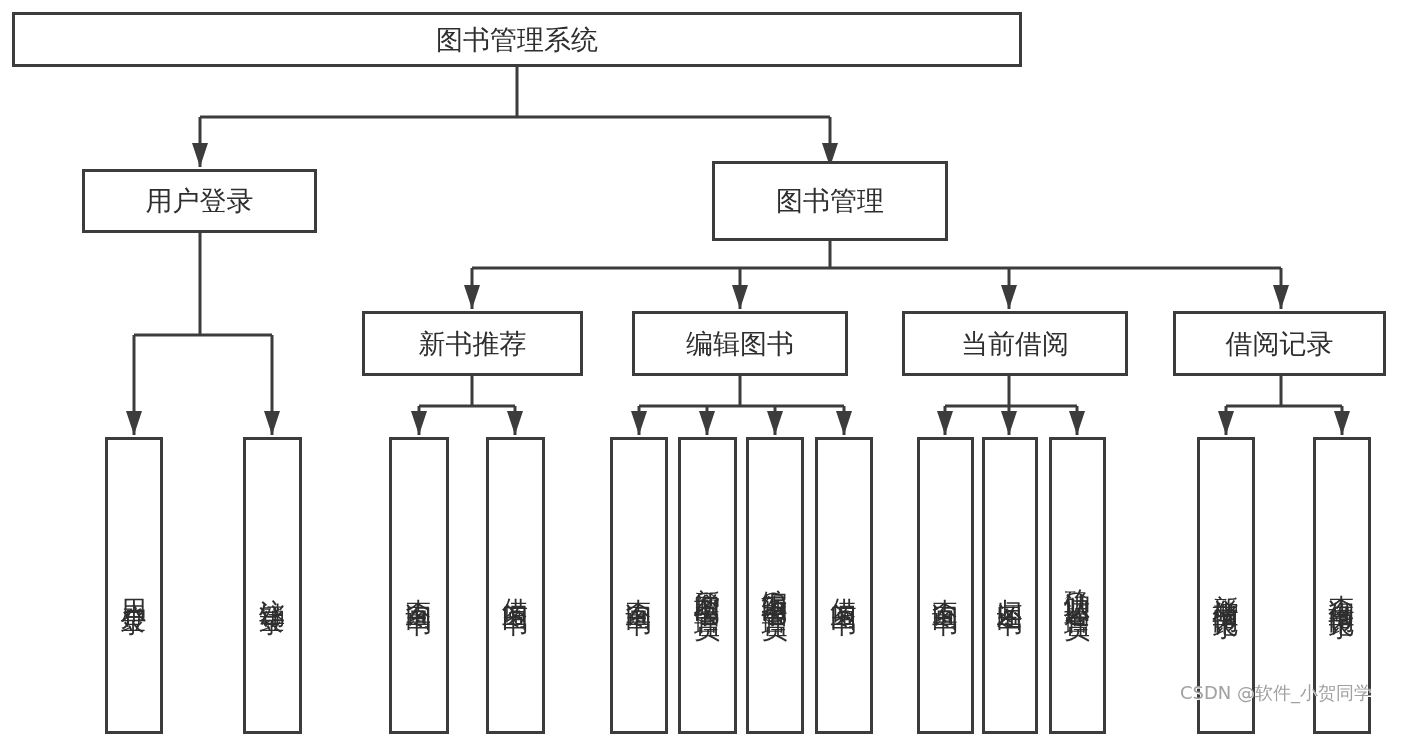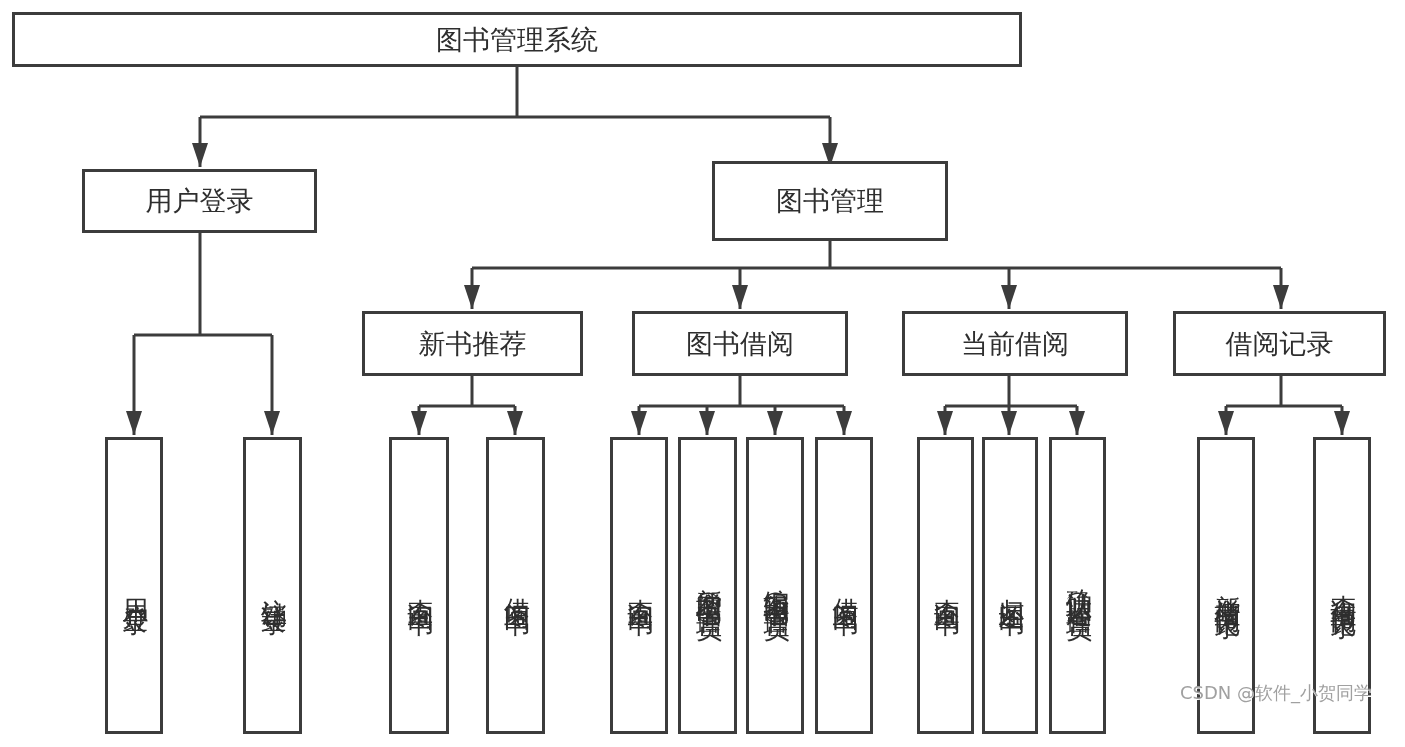--- a/index.html
+++ b/index.html
@@ -24,21 +24,20 @@
   }
   .box{
     position:absolute;
     background:var(--box-bg);
     border:3px solid var(--line);
     display:flex;align-items:center;justify-content:center;
     font-size:27px;
     color:var(--text);
     text-align:center;
     z-index:2;
-    font-family:Liberation Mono, monospace;
   }
   .box.leaf{
     font-size:26px;
   }
   .box.leaf span{
     writing-mode:vertical-lr;
     text-orientation:mixed;
     letter-spacing:4px;
     line-height:1;
     white-space:nowrap;
@@ -110,21 +109,21 @@
     <span>用户登录</span>
   </div>
   <div class="box" style="left:712px;top:161px;width:236px;height:80px">
     <span>图书管理</span>
   </div>
 
   <div class="box" style="left:362px;top:311px;width:221px;height:65px">
     <span>新书推荐</span>
   </div>
   <div class="box" style="left:632px;top:311px;width:216px;height:65px">
-    <span>图书借阅</span>
+    <span>编辑图书</span>
   </div>
   <div class="box" style="left:902px;top:311px;width:226px;height:65px">
     <span>当前借阅</span>
   </div>
   <div class="box" style="left:1173px;top:311px;width:213px;height:65px">
     <span>借阅记录</span>
   </div>
 
   <div class="box leaf" style="left:105px;top:437px;width:58px;height:297px">
     <span>用户登录</span>

